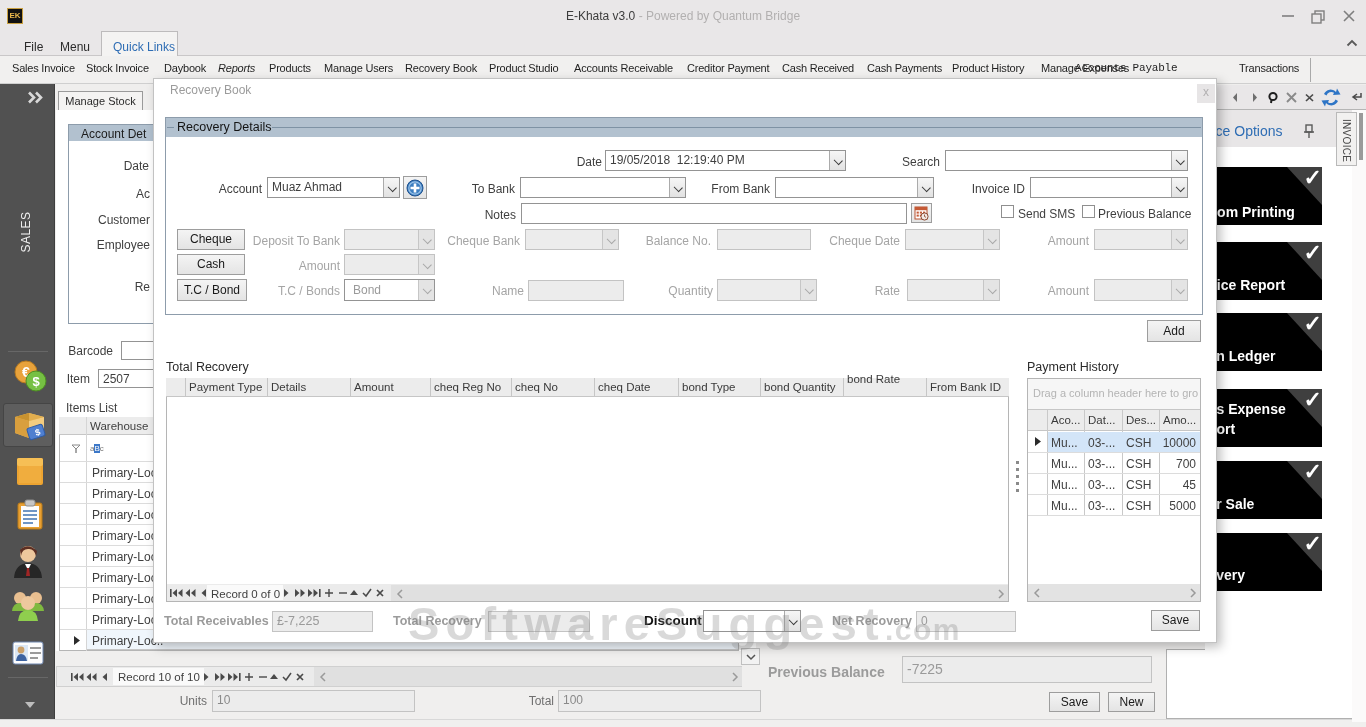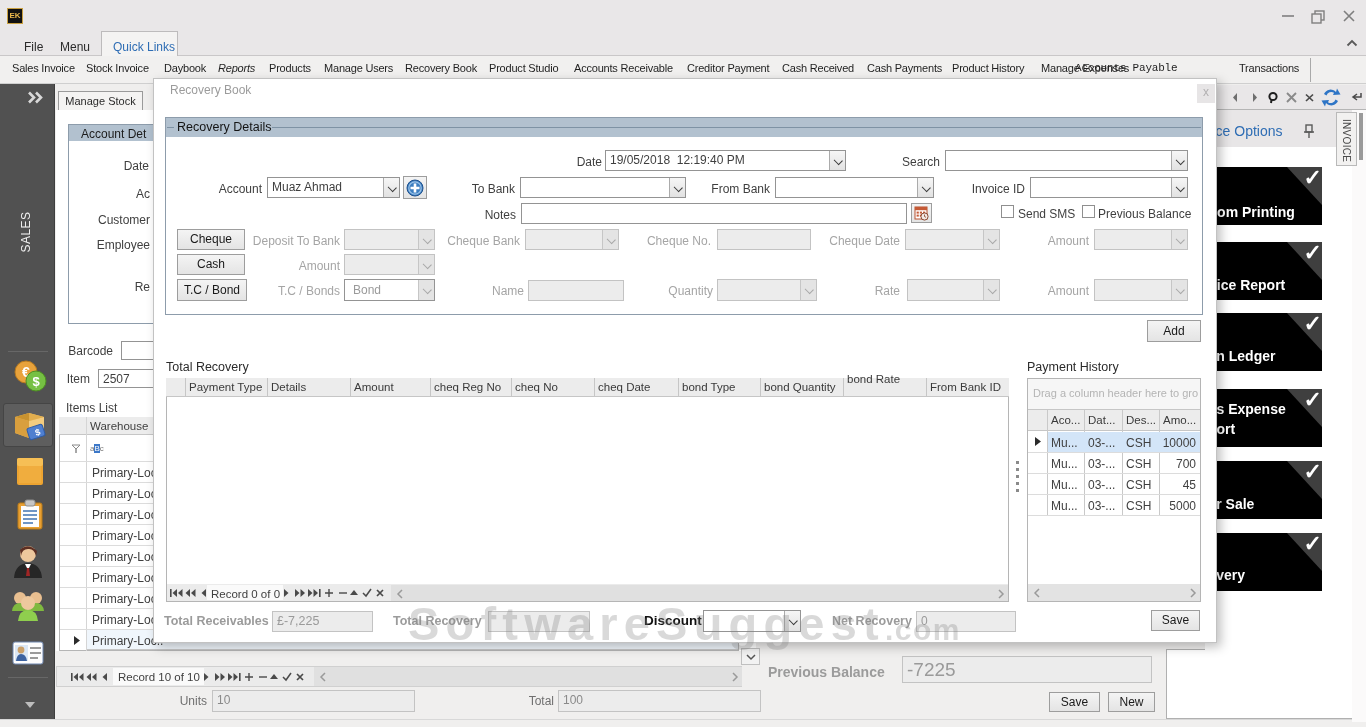--- a/index.html
+++ b/index.html
@@ -26,20 +26,21 @@
 .tile b{position:absolute;color:#fff;font-size:14px;font-weight:bold;white-space:nowrap;}
 .hdr{position:absolute;font-size:11.5px;color:#3a3a3a;white-space:nowrap;}
 .rl{transform:translateX(-100%);}
 </style>
 </head>
 <body>
 <div id="page">
 
 <div class="ab" style="left:0;top:0;width:1366px;height:30px;background:#e9e7e8;"></div>
 <div class="ab" style="left:7px;top:8px;width:16px;height:16px;background:#111;border:1px solid #c9a040;color:#e8b64c;font-size:8px;font-weight:bold;text-align:center;line-height:14px;">EK</div>
+<div class="ab" style="left:0;top:9px;width:1366px;text-align:center;font-size:12px;color:#3c3c3c;">E-Khata v3.0 <span style="color:#b2b0b0;">- Powered by Quantum Bridge</span></div>
 <svg class="ab" style="left:1278px;top:6px;" width="90" height="18" viewBox="0 0 90 18">
  <line x1="4" y1="10" x2="16" y2="10" stroke="#7f7f7f" stroke-width="1.6"></line>
  <rect x="37" y="5" width="9" height="9" fill="none" stroke="#7f7f7f" stroke-width="1.4"></rect>
  <rect x="34" y="8" width="9" height="9" fill="#e9e7e8" stroke="#7f7f7f" stroke-width="1.4"></rect>
  <path d="M66 5 L76 15 M76 5 L66 15" stroke="#7f7f7f" stroke-width="1.6"></path>
 </svg>
 
 <div class="ab" style="left:0;top:30px;width:1366px;height:26px;background:#e9e7e8;border-bottom:1px solid #c9c7c8;"></div>
 <div class="ab" style="left:101px;top:31px;width:77px;height:25px;background:#f4f3f2;border:1px solid #bdbbbc;border-bottom:none;"></div>
 <div class="lbl" style="left:24px;top:40px;color:#2b2b2b;">File</div>
@@ -221,21 +222,21 @@
       </svg>
 <svg class="ab" style="left:730px;top:672px;" width="10" height="10" viewBox="0 0 10 10">
         <path d="M3 1 L7 5 L3 9" fill="none" stroke="#9a9a9a" stroke-width="1.5"></path>
       </svg>
 </div>
 <div class="lbl rl" style="left:207px;top:694px;color:#6f6f6f;">Units</div>
 <div class="dtb" style="left:212px;top:690px;width:203px;height:22px;color:#8a8a8a;">10</div>
 <div class="lbl rl" style="left:554px;top:694px;color:#6f6f6f;">Total</div>
 <div class="dtb" style="left:558px;top:690px;width:203px;height:22px;color:#8a8a8a;">100</div>
 <div class="blbl" style="left:768px;top:664px;font-size:14px;">Previous Balance</div>
-<div class="dtb" style="left:902px;top:656px;width:250px;height:27px;font-size:19px;color:#9a9a9a;line-height:21px;">-7225</div>
+<div class="dtb" style="left:902px;top:656px;width:250px;height:27px;font-size:14px;color:#9a9a9a;line-height:21px;">-7225</div>
 <div class="btn" style="left:1049px;top:692px;width:51px;height:20px;line-height:18px;">Save</div>
 <div class="btn" style="left:1108px;top:692px;width:47px;height:20px;line-height:18px;">New</div>
 <div class="ab" style="left:1166px;top:649px;width:191px;height:70px;background:#fff;border:1px solid #b0b0b0;"></div>
 <div class="ab" style="left:0;top:719px;width:1366px;height:8px;background:#f0efee;border-top:1px solid #d8d8d8;"></div>
 
 <div id="rightdock">
 <div class="ab" style="left:1216px;top:85px;width:150px;height:25px;background:#e9e7e8;border-bottom:1px solid #b5b5b5;"></div>
 <svg class="ab" style="left:1228px;top:88px;" width="138" height="19" viewBox="0 0 138 19">
  <path d="M9 5 L5 9.5 L9 14 Z" fill="#6e6e6e"></path>
  <path d="M25 5 L29 9.5 L25 14 Z" fill="#6e6e6e"></path>
@@ -353,21 +354,21 @@
 
 <div class="btn" style="left:177px;top:229px;width:68px;height:21px;line-height:19px;">Cheque</div>
 <div class="glbl rl" style="left:340px;top:234px;">Deposit To Bank</div>
 <div class="dcb" style="left:344px;top:229px;width:91px;height:21px;">
         <span class="darr"></span>
       </div>
 <div class="glbl rl" style="left:520px;top:234px;">Cheque Bank</div>
 <div class="dcb" style="left:525px;top:229px;width:94px;height:21px;">
         <span class="darr"></span>
       </div>
-<div class="glbl rl" style="left:711px;top:234px;">Cheque No.</div>
+<div class="glbl rl" style="left:711px;top:234px;">Balance No.</div>
 <div class="dtb" style="left:717px;top:229px;width:94px;height:21px;"></div>
 <div class="glbl rl" style="left:900px;top:234px;">Cheque Date</div>
 <div class="dcb" style="left:905px;top:229px;width:95px;height:21px;">
         <span class="darr"></span>
       </div>
 <div class="glbl rl" style="left:1089px;top:234px;">Amount</div>
 <div class="dcb" style="left:1094px;top:229px;width:94px;height:21px;">
         <span class="darr"></span>
       </div>
 

